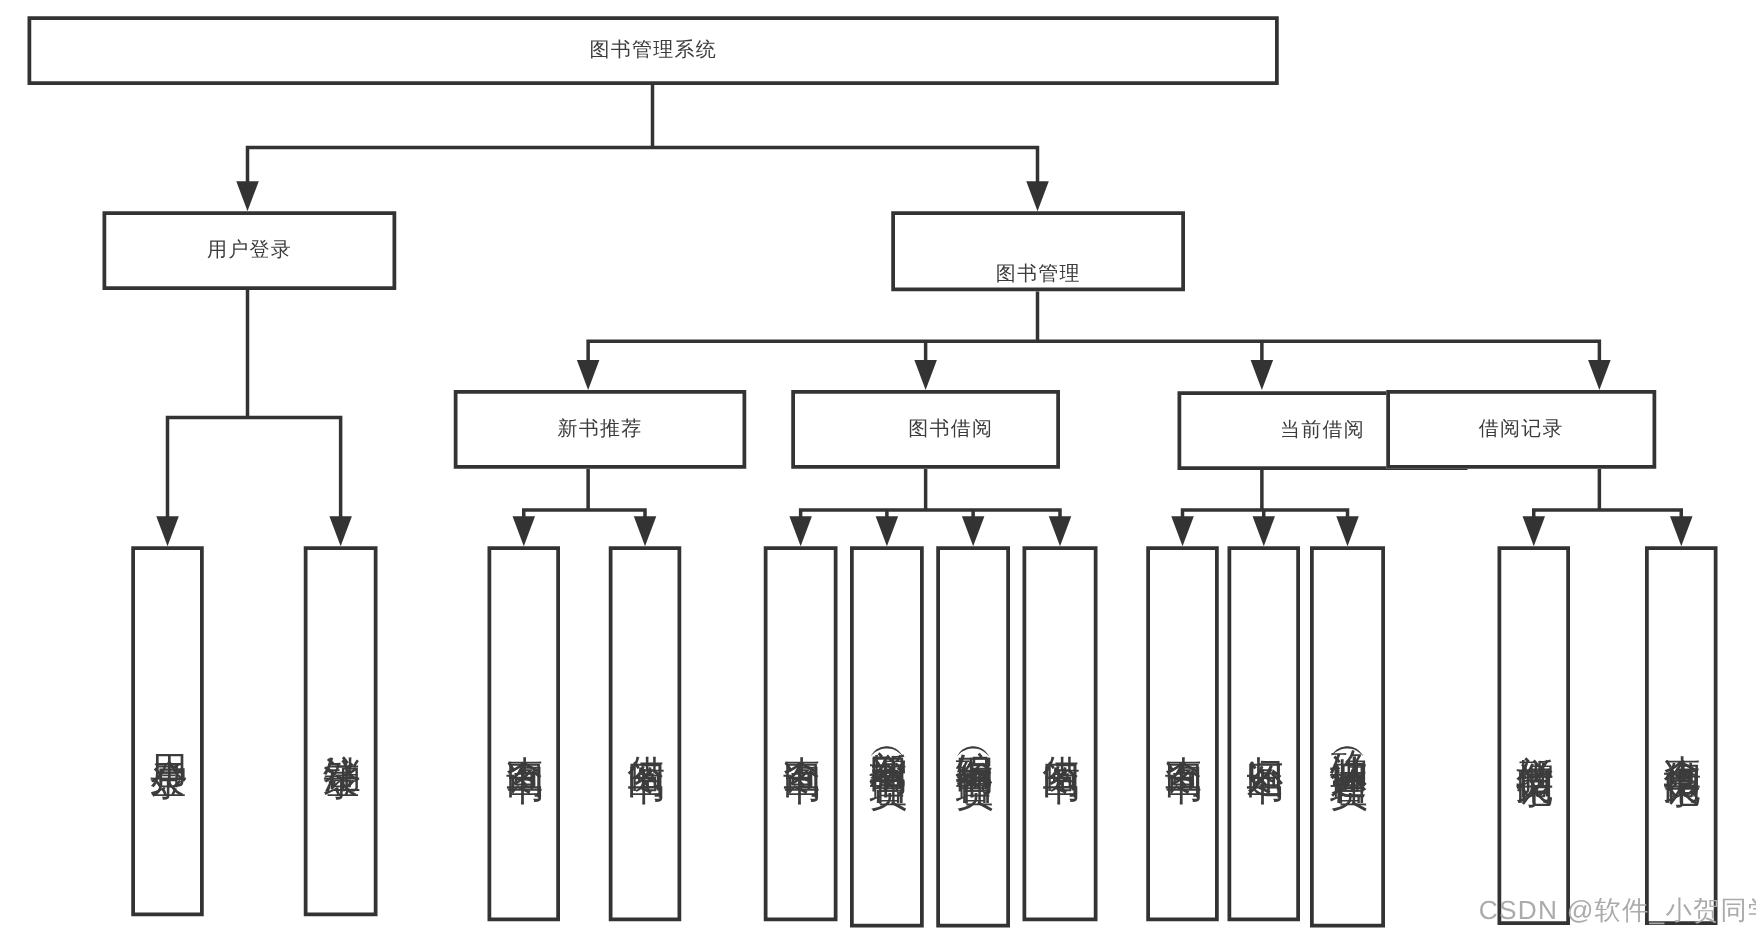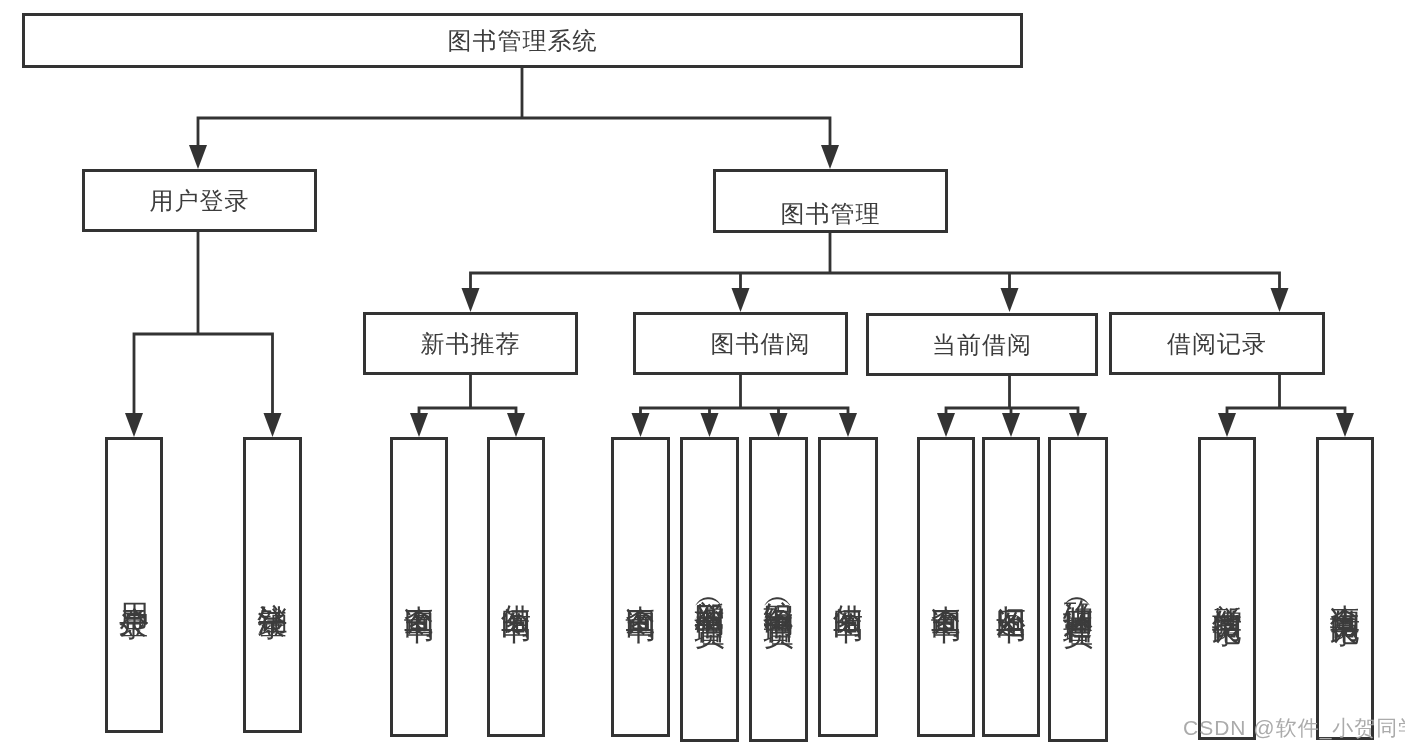--- a/index.html
+++ b/index.html
@@ -4,21 +4,21 @@
 <style>
   html,body{margin:0;padding:0;background:#ffffff;}
   body{width:1405px;height:747px;overflow:hidden;
        font-family:"Liberation Sans","DejaVu Sans",sans-serif;}
   #stage{position:relative;width:1405px;height:747px;background:#ffffff;}
   #wires{position:absolute;left:0;top:0;width:1405px;height:747px;}
   .box{position:absolute;box-sizing:border-box;border:3px solid #333333;
        background:#ffffff;display:flex;align-items:center;justify-content:center;
        color:#3c3c3c;}
   .box .label{white-space:nowrap;}
-  .h .label{font-size:24px;letter-spacing:1px;}
+  .h .label{font-size:16px;letter-spacing:1px;}
   .v .label{writing-mode:vertical-rl;text-orientation:mixed;
             font-size:30px;letter-spacing:3px;line-height:1;}
   #watermark{position:absolute;left:1183px;top:714px;font-size:21px;
              color:#ababab;letter-spacing:1px;white-space:nowrap;}
 </style>
 </head>
 <body>
 
 <div id="stage">
 
@@ -78,27 +78,27 @@
     <span class="label">图书管理系统</span>
   </div>
 
   <div class="box h" style="left:82px;top:169px;width:235px;height:63px;">
     <span class="label">用户登录</span>
   </div>
   <div class="box h" style="left:713px;top:169px;width:235px;height:64px;align-items:flex-end;">
     <span class="label">图书管理</span>
   </div>
 
-  <div class="box h" style="left:363px;top:312px;width:215px;height:63px;">
+  <div class="box h" style="left:363px;top:312px;width:234px;height:63px;">
     <span class="label">新书推荐</span>
   </div>
   <div class="box h" style="left:633px;top:312px;width:215px;height:63px;padding-left:40px;">
     <span class="label">图书借阅</span>
   </div>
-  <div class="box h" style="left:866px;top:313px;width:232px;height:63px;">
+  <div class="box h" style="left:942px;top:313px;width:232px;height:63px;">
     <span class="label">当前借阅</span>
   </div>
   <div class="box h" style="left:1109px;top:312px;width:216px;height:63px;">
     <span class="label">借阅记录</span>
   </div>
 
   <div class="box v" style="left:105px;top:437px;width:58px;height:296px;">
     <span class="label">用户登录</span>
   </div>
   <div class="box v" style="left:243px;top:437px;width:59px;height:296px;">

